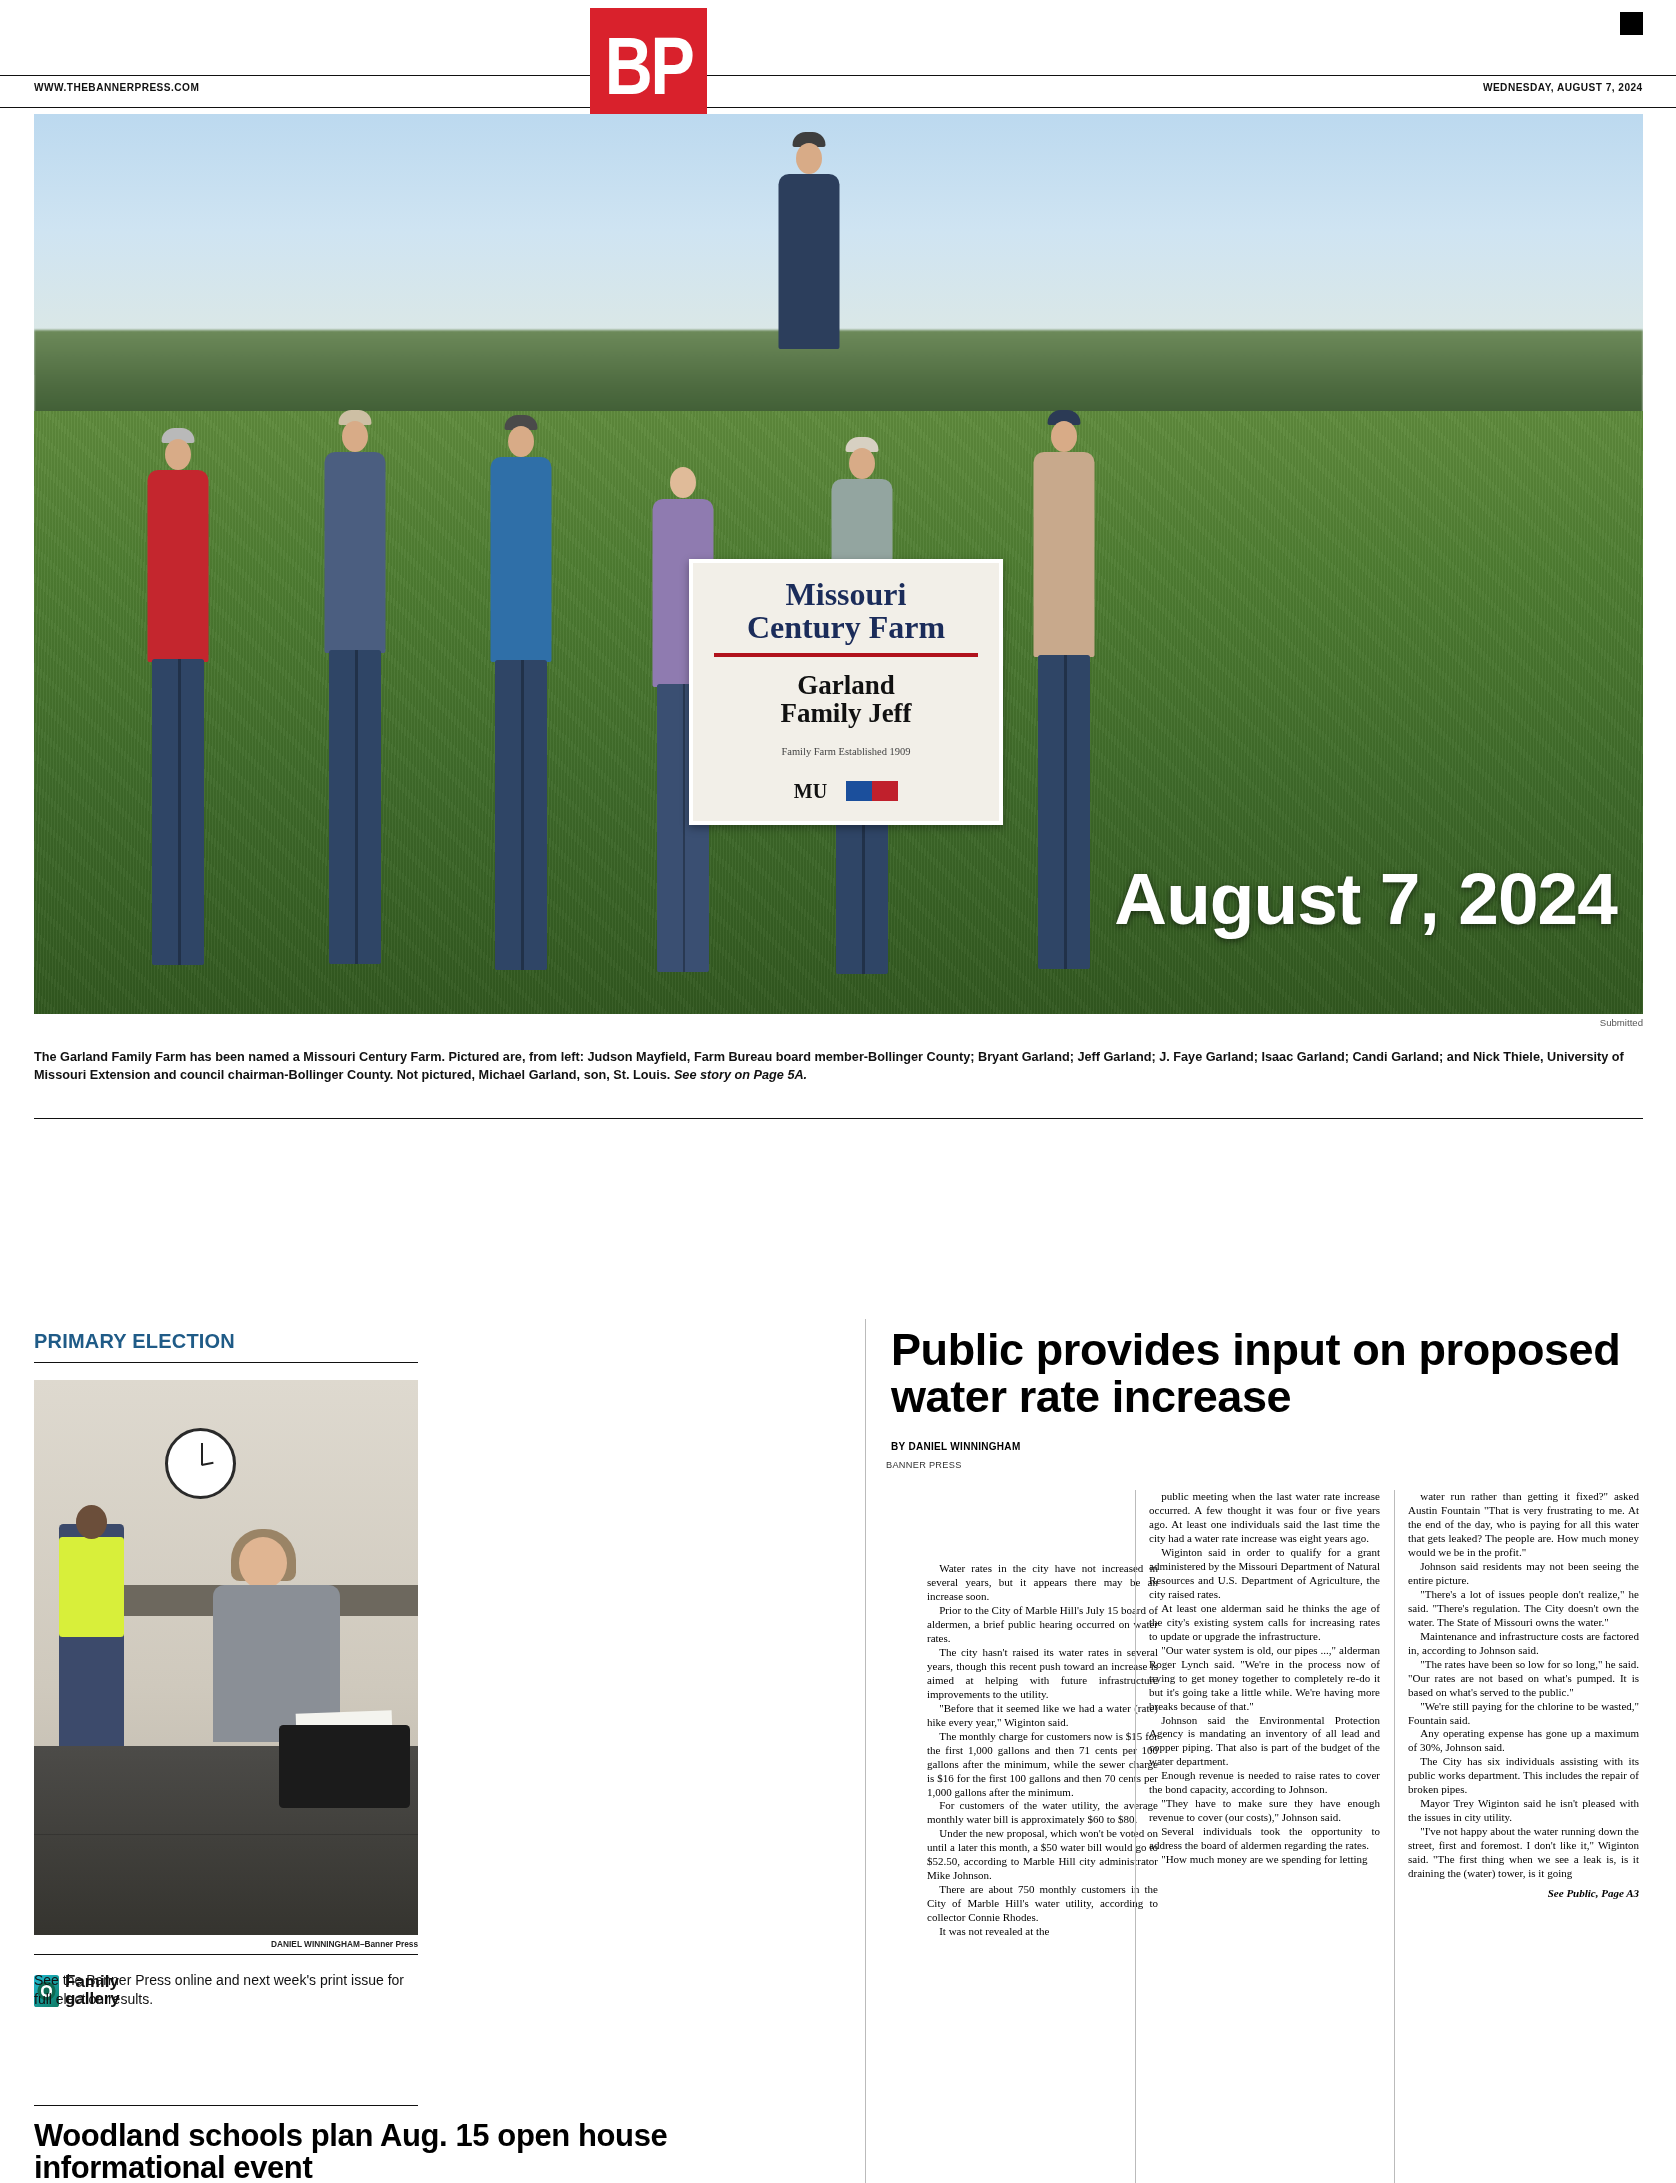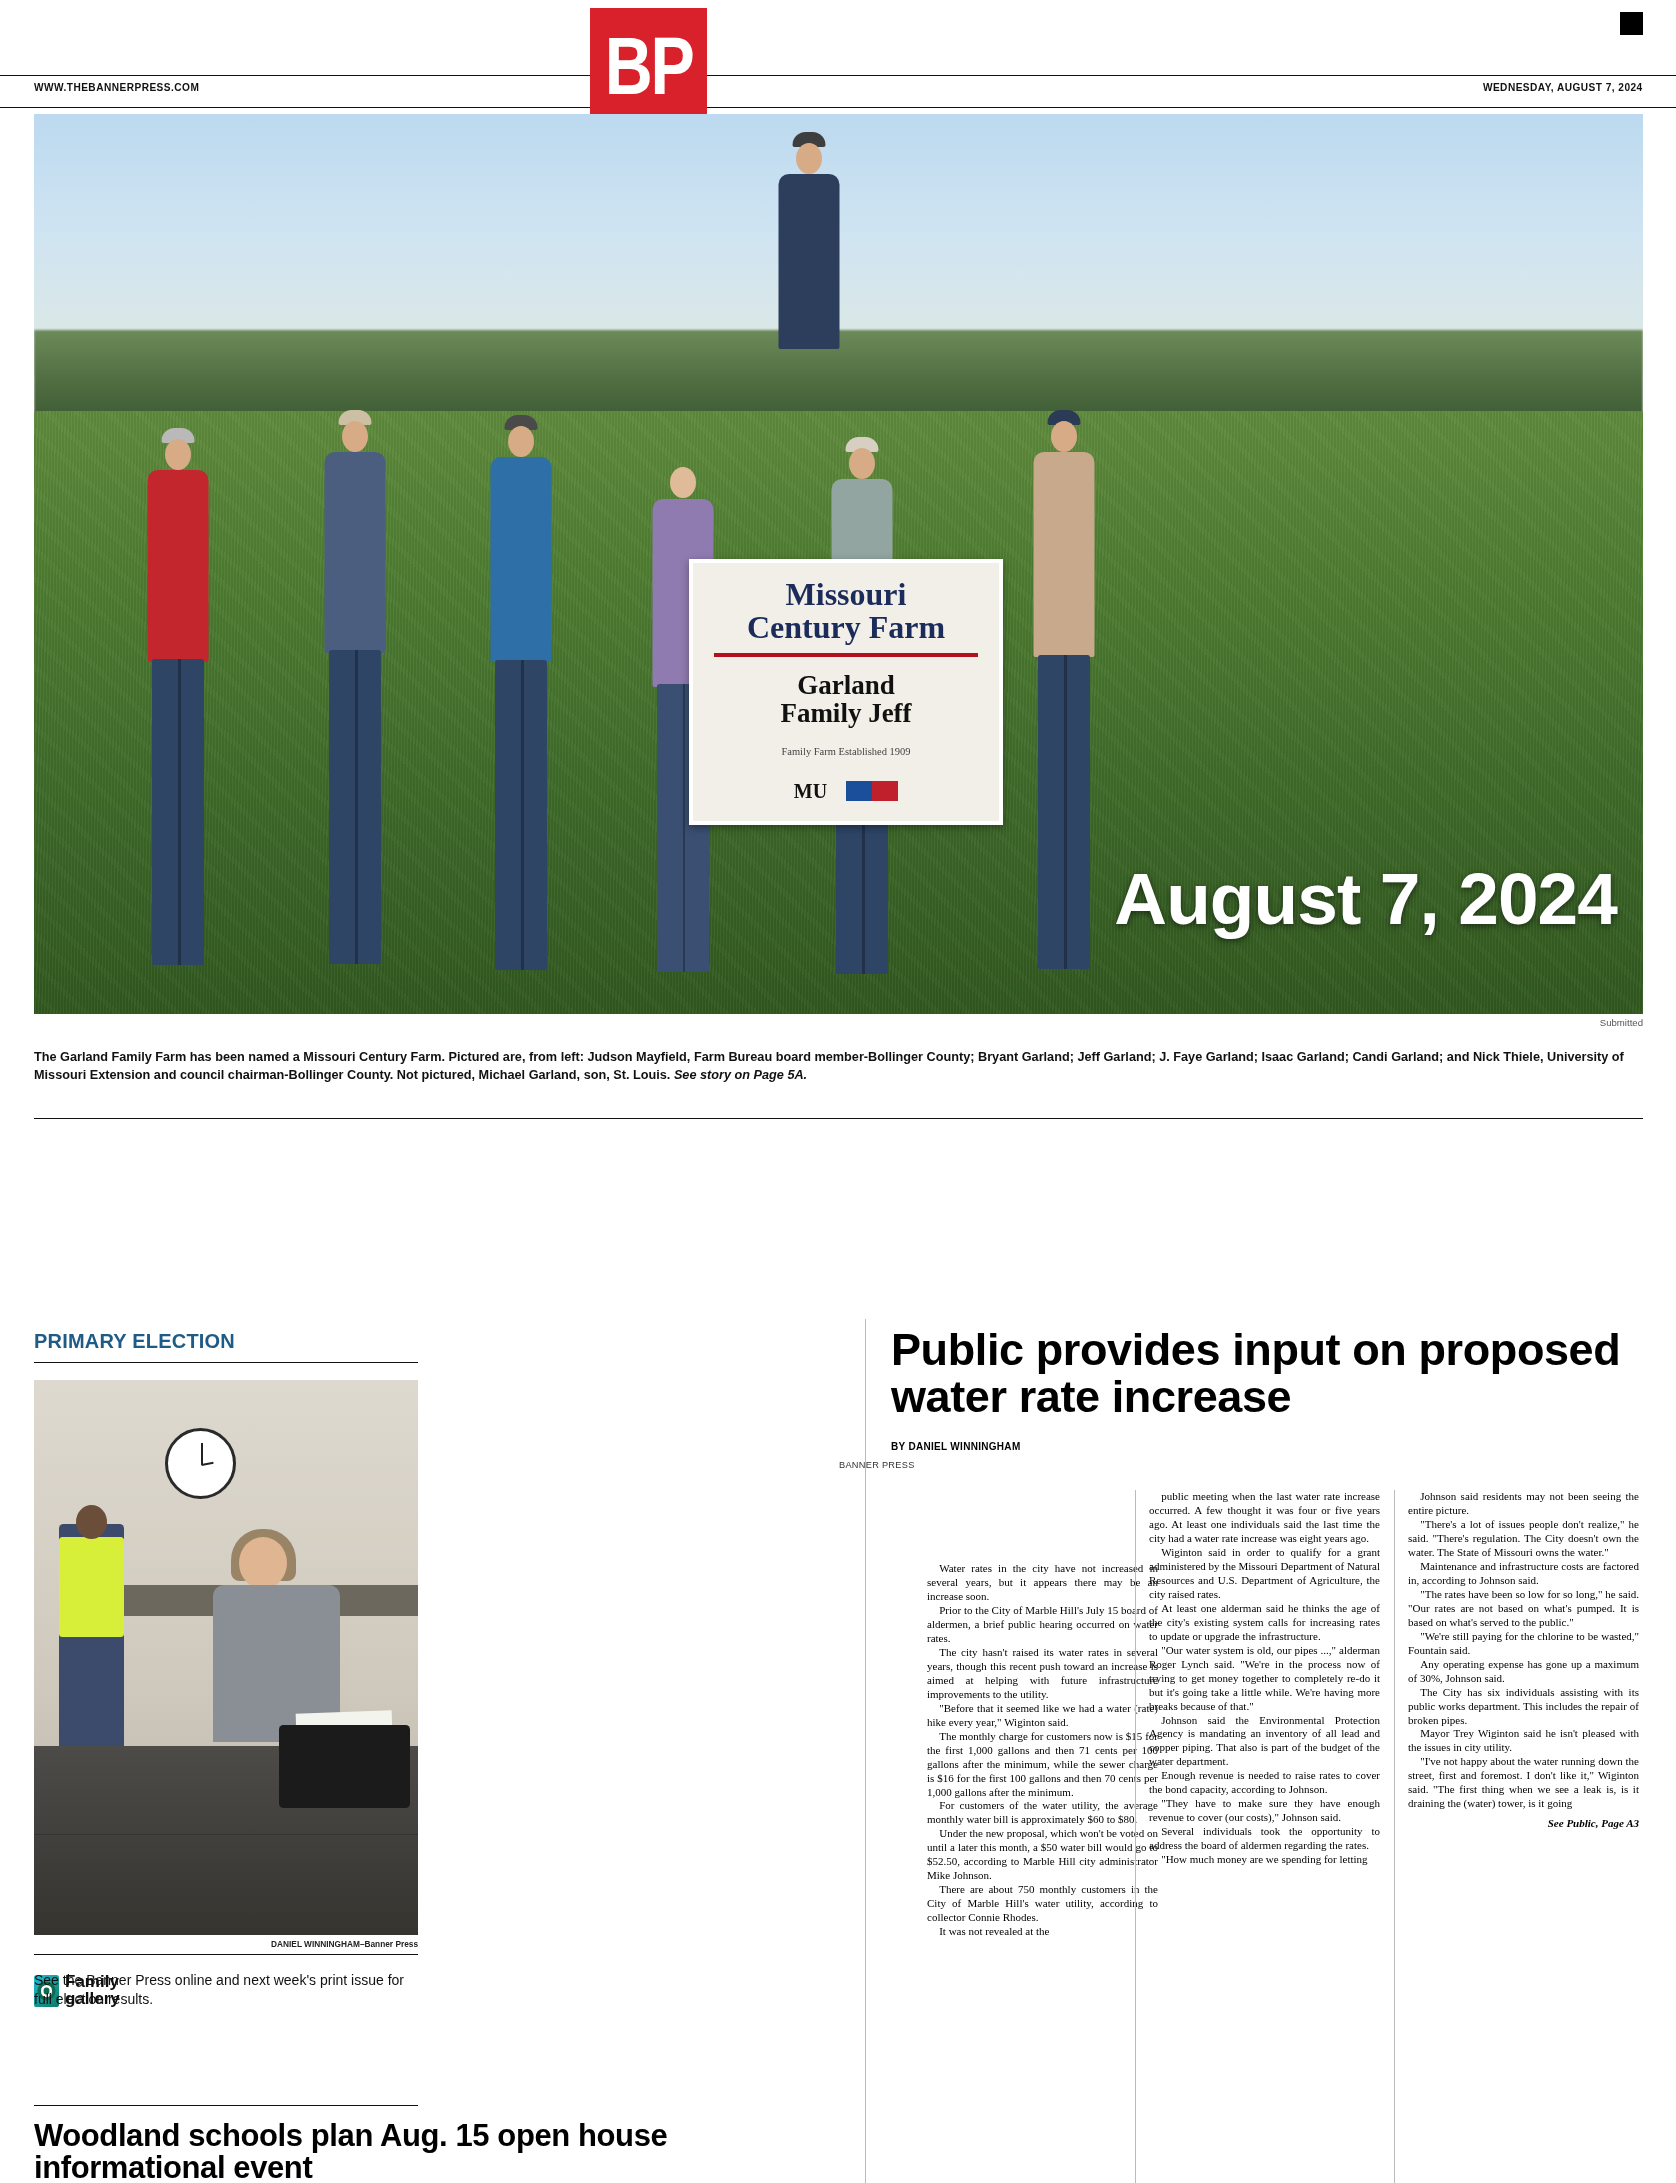--- a/index.html
+++ b/index.html
@@ -221,21 +221,21 @@
     <b>See the Banner Press online and next week's print issue for full election results.</b>
   </div>
   <div class="sec-rule" style="left:34px;top:2105px;width:384px;"></div>
 
   <div class="hed" style="position:absolute;left:34px;top:2120px;width:803px;font-size:31px;">Woodland schools plan Aug. 15 open house informational event</div>
 
   <div class="col-sep" style="left:865px;top:1319px;height:1314px;"></div>
 
   <div class="hed" style="position:absolute;left:891px;top:1327px;width:751px;font-size:45px;">Public provides input on proposed water rate increase</div>
   <div class="byline" style="position:absolute;left:891px;top:1441px;">BY DANIEL WINNINGHAM</div>
-  <div class="orgline" style="position:absolute;left:839px;top:1460px;">BANNER PRESS</div>
+  <div class="orgline" style="position:absolute;left:886px;top:1460px;">BANNER PRESS</div>
 
   <div class="bodytext" style="position:absolute;left:891px;top:1562px;width:231px;margin-left:36px;">
 
   <p>Water rates in the city have not increased in several years, but it appears there may be an increase soon.</p>
       <p>Prior to the City of Marble Hill's July 15 board of aldermen, a brief public hearing occurred on water rates.</p>
       <p>The city hasn't raised its water rates in several years, though this recent push toward an increase is aimed at helping with future infrastructure improvements to the utility.</p>
       <p>"Before that it seemed like we had a water (rate) hike every year," Wiginton said.</p>
       <p>The monthly charge for customers now is $15 for the first 1,000 gallons and then 71 cents per 100 gallons after the minimum, while the sewer charge is $16 for the first 100 gallons and then 70 cents per 1,000 gallons after the minimum.</p>
       <p>For customers of the water utility, the average monthly water bill is approximately $60 to $80.</p>
       <p>Under the new proposal, which won't be voted on until a later this month, a $50 water bill would go to $52.50, according to Marble Hill city administrator Mike Johnson.</p>
@@ -251,20 +251,21 @@
       <p>"Our water system is old, our pipes ...," alderman Roger Lynch said. "We're in the process now of trying to get money together to completely re-do it but it's going take a little while. We're having more breaks because of that."</p>
       <p>Johnson said the Environmental Protection Agency is mandating an inventory of all lead and copper piping. That also is part of the budget of the water department.</p>
       <p>Enough revenue is needed to raise rates to cover the bond capacity, according to Johnson.</p>
       <p>"They have to make sure they have enough revenue to cover (our costs)," Johnson said.</p>
       <p>Several individuals took the opportunity to address the board of aldermen regarding the rates.</p>
       <p>"How much money are we spending for letting</p>
     </div>
   <div class="col-sep" style="left:1394px;top:1490px;height:1118px;"></div>
   <div class="bodytext" style="position:absolute;left:1408px;top:1490px;width:231px;">
 
+    <p>water run rather than getting it fixed?" asked Austin Fountain "That is very frustrating to me. At the end of the day, who is paying for all this water that gets leaked? The people are. How much money would we be in the profit."</p>
       <p>Johnson said residents may not been seeing the entire picture.</p>
       <p>"There's a lot of issues people don't realize," he said. "There's regulation. The City doesn't own the water. The State of Missouri owns the water."</p>
       <p>Maintenance and infrastructure costs are factored in, according to Johnson said.</p>
       <p>"The rates have been so low for so long," he said. "Our rates are not based on what's pumped. It is based on what's served to the public."</p>
       <p>"We're still paying for the chlorine to be wasted," Fountain said.</p>
       <p>Any operating expense has gone up a maximum of 30%, Johnson said.</p>
       <p>The City has six individuals assisting with its public works department. This includes the repair of broken pipes.</p>
       <p>Mayor Trey Wiginton said he isn't pleased with the issues in city utility.</p>
       <p>"I've not happy about the water running down the street, first and foremost. I don't like it," Wiginton said. "The first thing when we see a leak is, is it draining the (water) tower, is it going</p>
       <div class="jump">See Public, Page A3</div>

